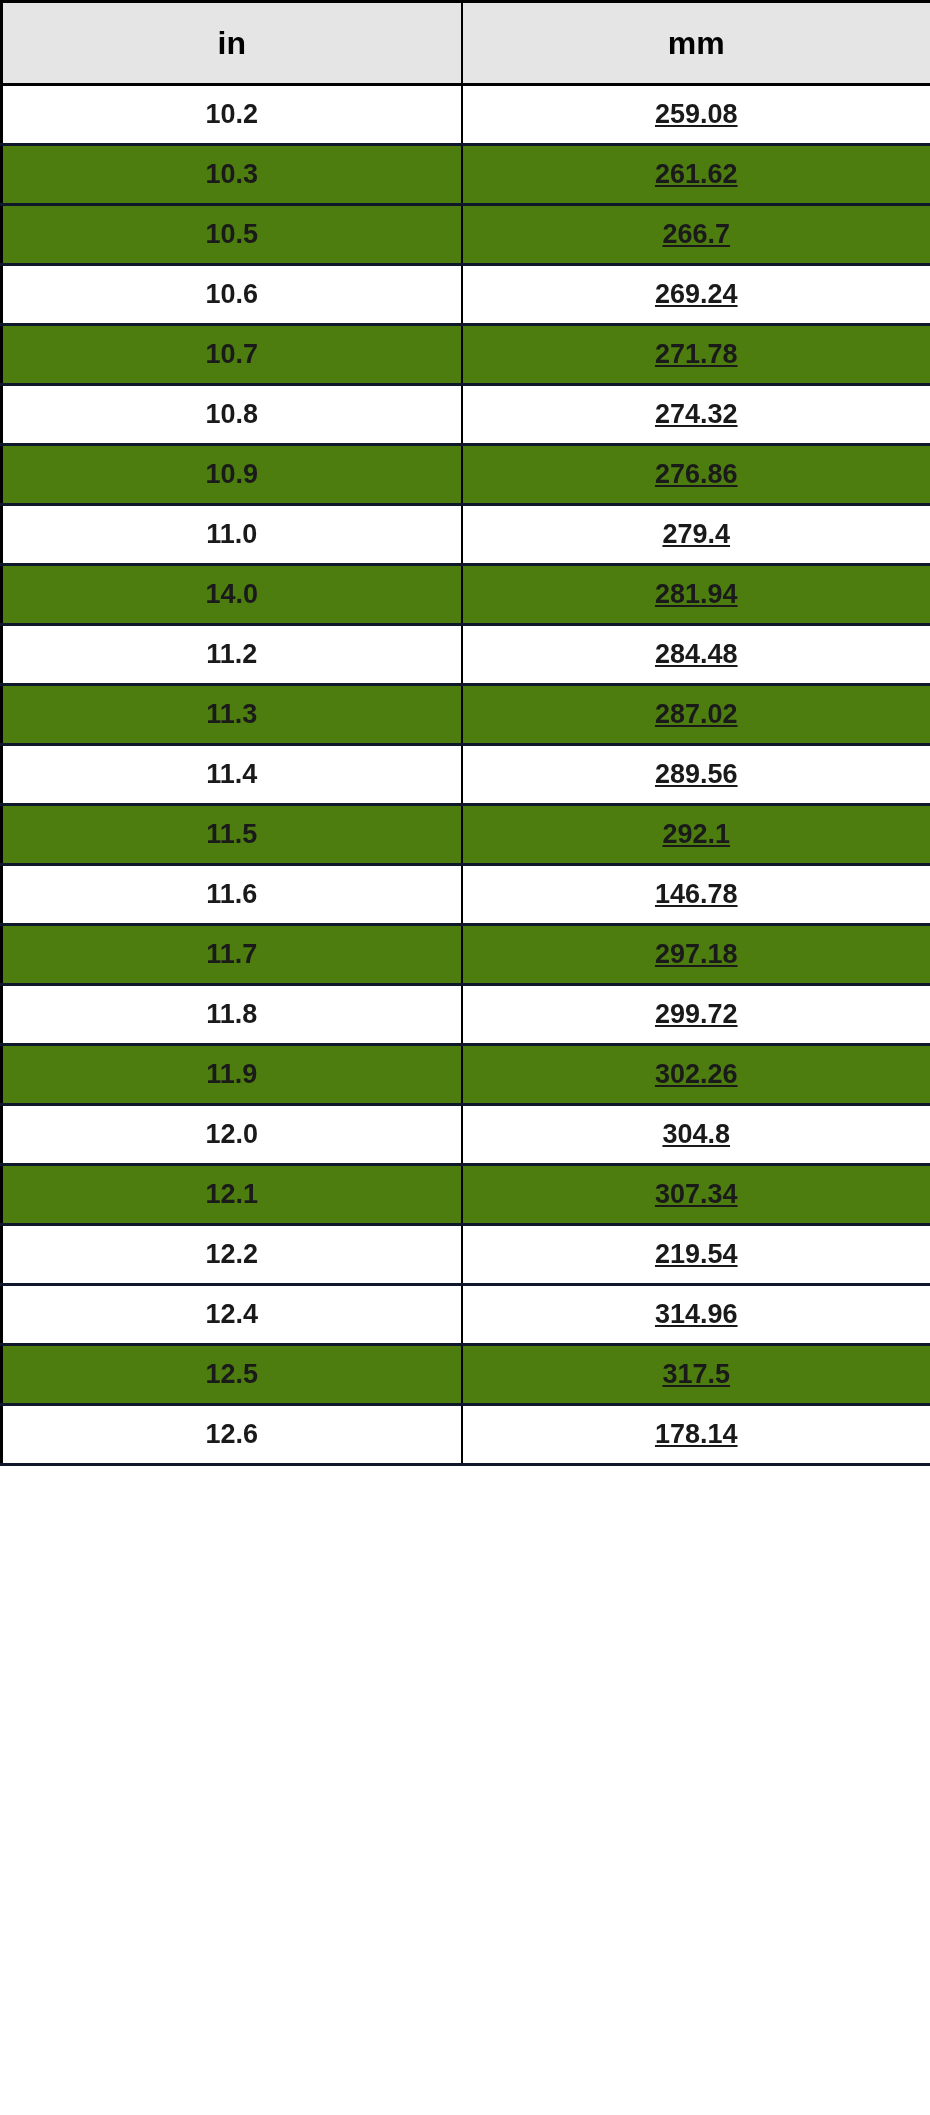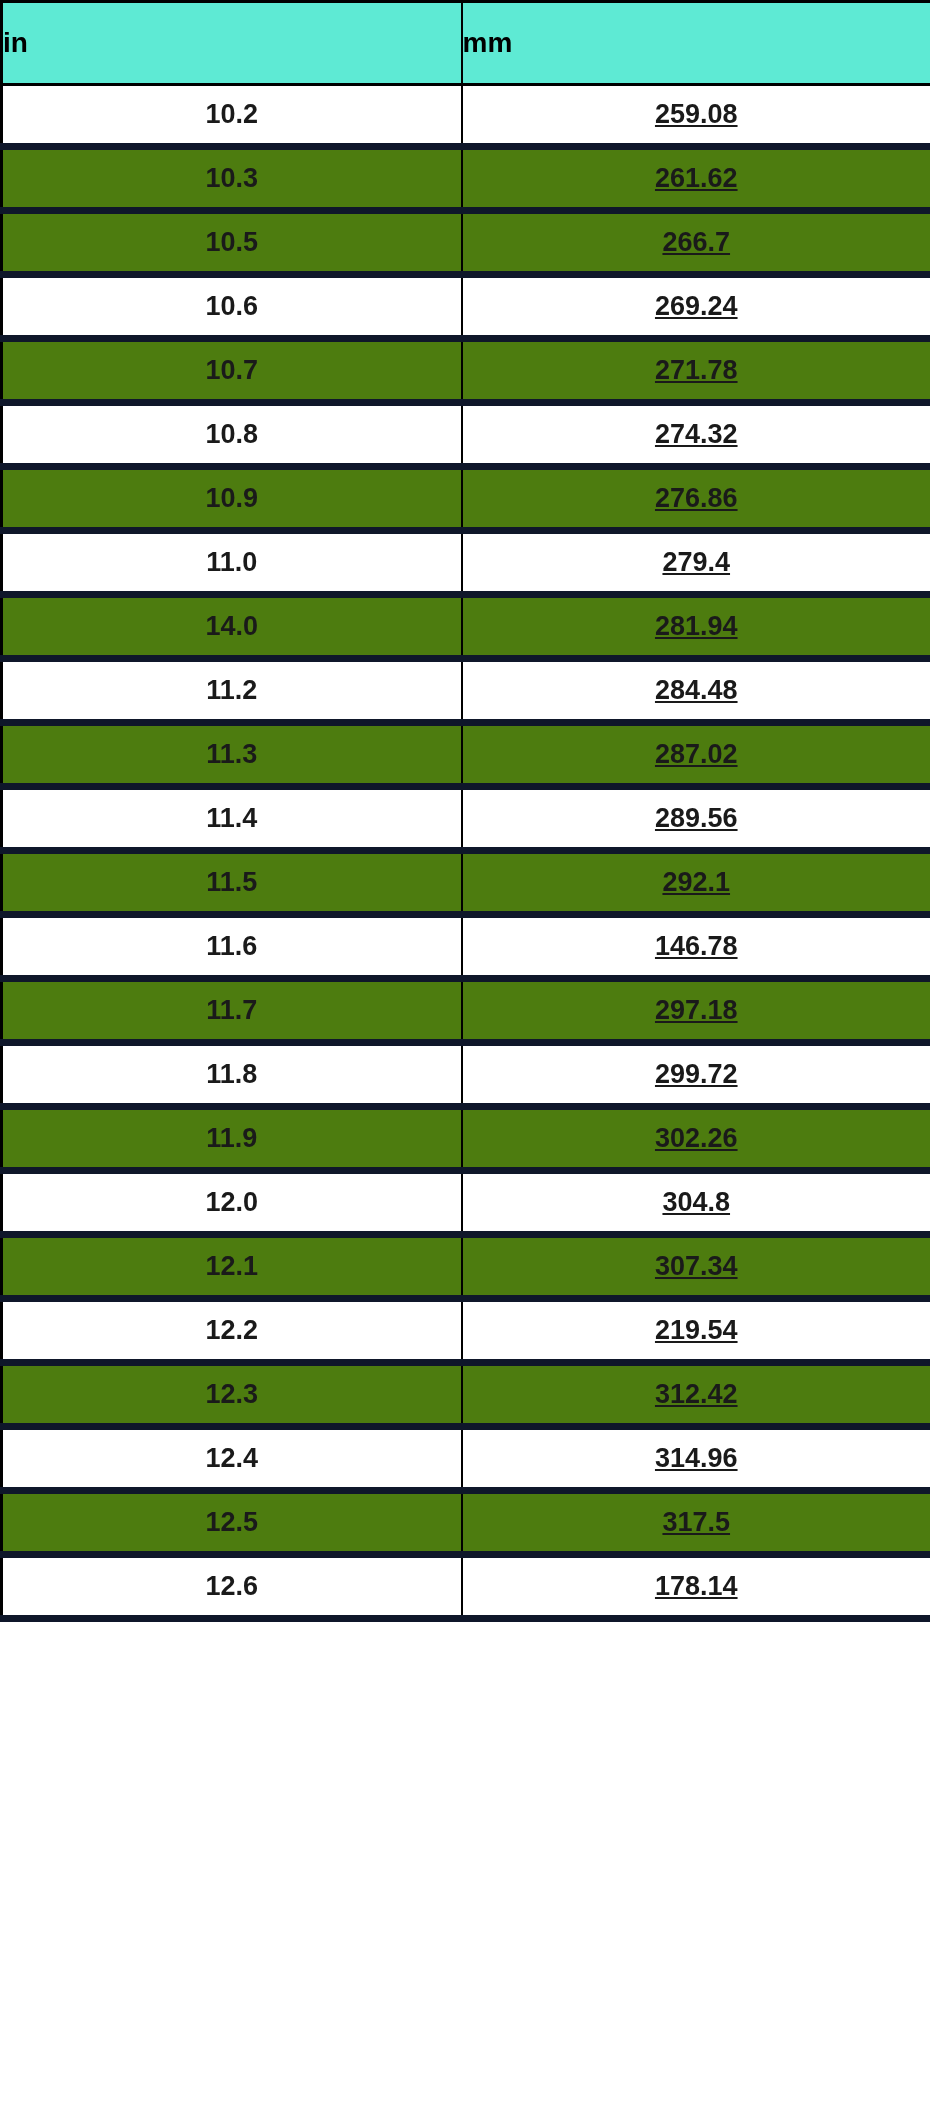--- a/index.html
+++ b/index.html
@@ -15,47 +15,47 @@
   }
   #conversion-table {
     width: 930px;
     border-collapse: collapse;
     table-layout: fixed;
   }
   #conversion-table col.col-in  { width: 460px; }
   #conversion-table col.col-mm  { width: 470px; }
 
   #conversion-table thead th {
-    background: #5eead4;
+    background: #e5e5e5;
     color: #000000;
     font-weight: bold;
-    font-size: 28px;
+    font-size: 32px;
     height: 80px;
     line-height: 80px;
     padding: 0;
-    text-align: left;
+    text-align: center;
     vertical-align: middle;
     border-top: 3px solid #000000;
     border-bottom: 3px solid #000000;
     border-left: 2px solid #000000;
     border-right: 2px solid #000000;
     letter-spacing: 0px;
   }
   #conversion-table thead th.th-first { border-left: 3px solid #000000; }
   #conversion-table thead th.th-last  { border-right: 3px solid #000000; }
 
   #conversion-table tbody td {
     height: 57px;
     padding: 0;
     font-size: 27px;
     font-weight: bold;
     color: #1a1a1a;
     text-align: center;
     vertical-align: middle;
-    border-bottom: 7px solid #0f172a;
+    border-bottom: 3px solid #0f172a;
     border-left: 2px solid #000000;
     border-right: 2px solid #000000;
     background: #ffffff;
   }
   #conversion-table tbody td.td-first { border-left: 3px solid #000000; }
   #conversion-table tbody td.td-last  { border-right: 3px solid #000000; text-decoration: underline; }
 
   #conversion-table tbody tr.alt td { background: #4d7c0f; }
 </style>
 </head>
@@ -146,24 +146,20 @@
         <td class="td-last">304.8</td>
       </tr>
       <tr class="alt">
         <td class="td-first">12.1</td>
         <td class="td-last">307.34</td>
       </tr>
       <tr>
         <td class="td-first">12.2</td>
         <td class="td-last">219.54</td>
       </tr>
-      <tr class="alt">
-        <td class="td-first">12.3</td>
-        <td class="td-last">312.42</td>
-      </tr>
       <tr>
         <td class="td-first">12.4</td>
         <td class="td-last">314.96</td>
       </tr>
       <tr class="alt">
         <td class="td-first">12.5</td>
         <td class="td-last">317.5</td>
       </tr>
       <tr>
         <td class="td-first">12.6</td>

